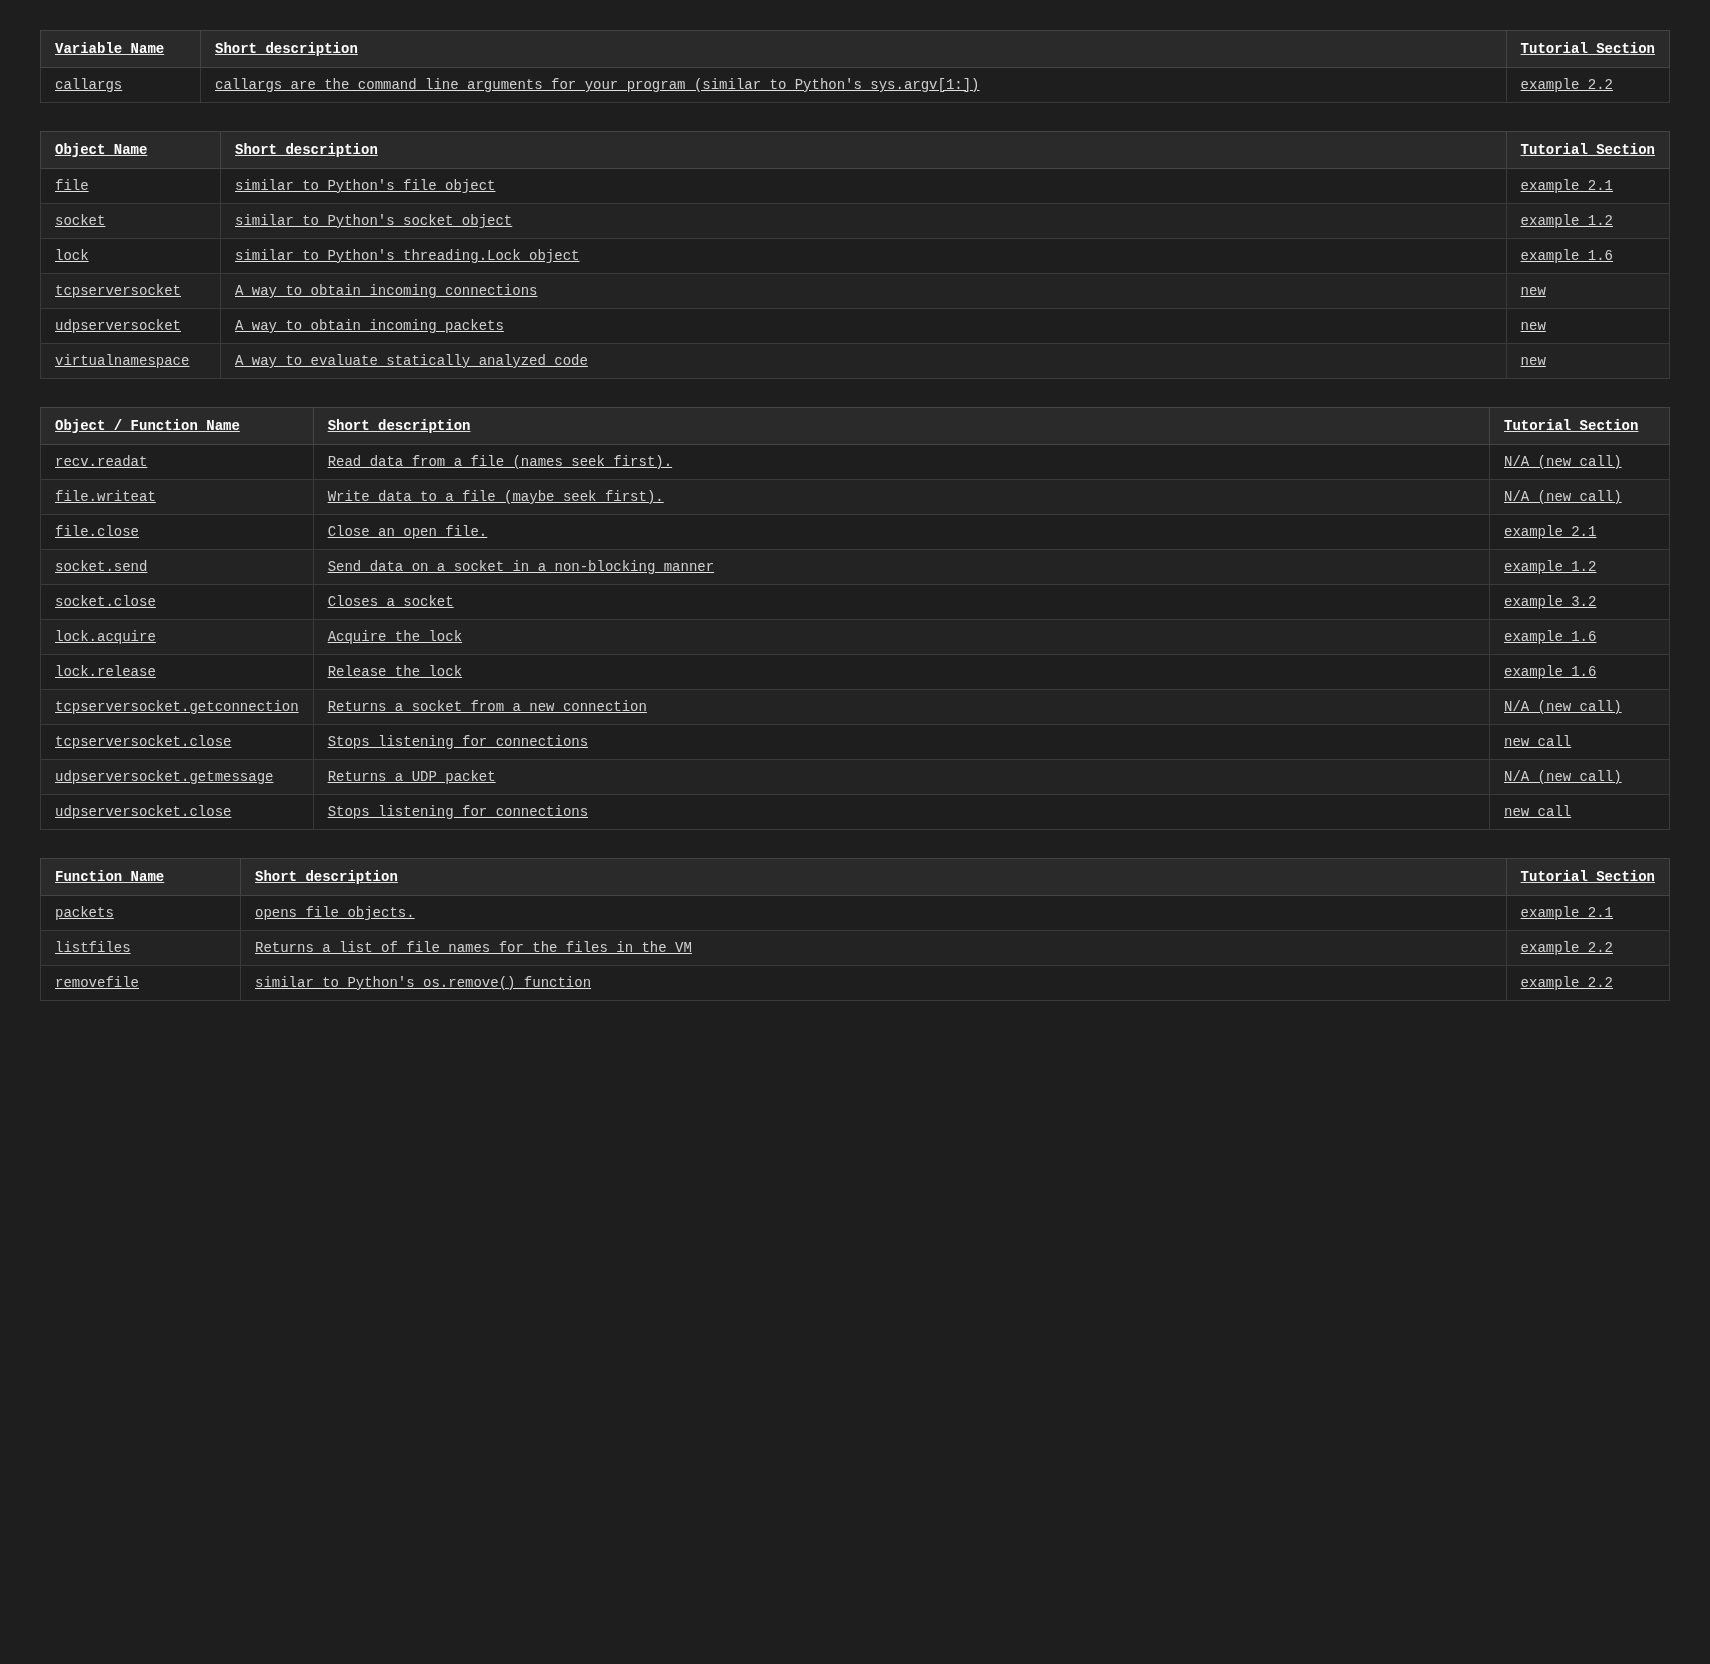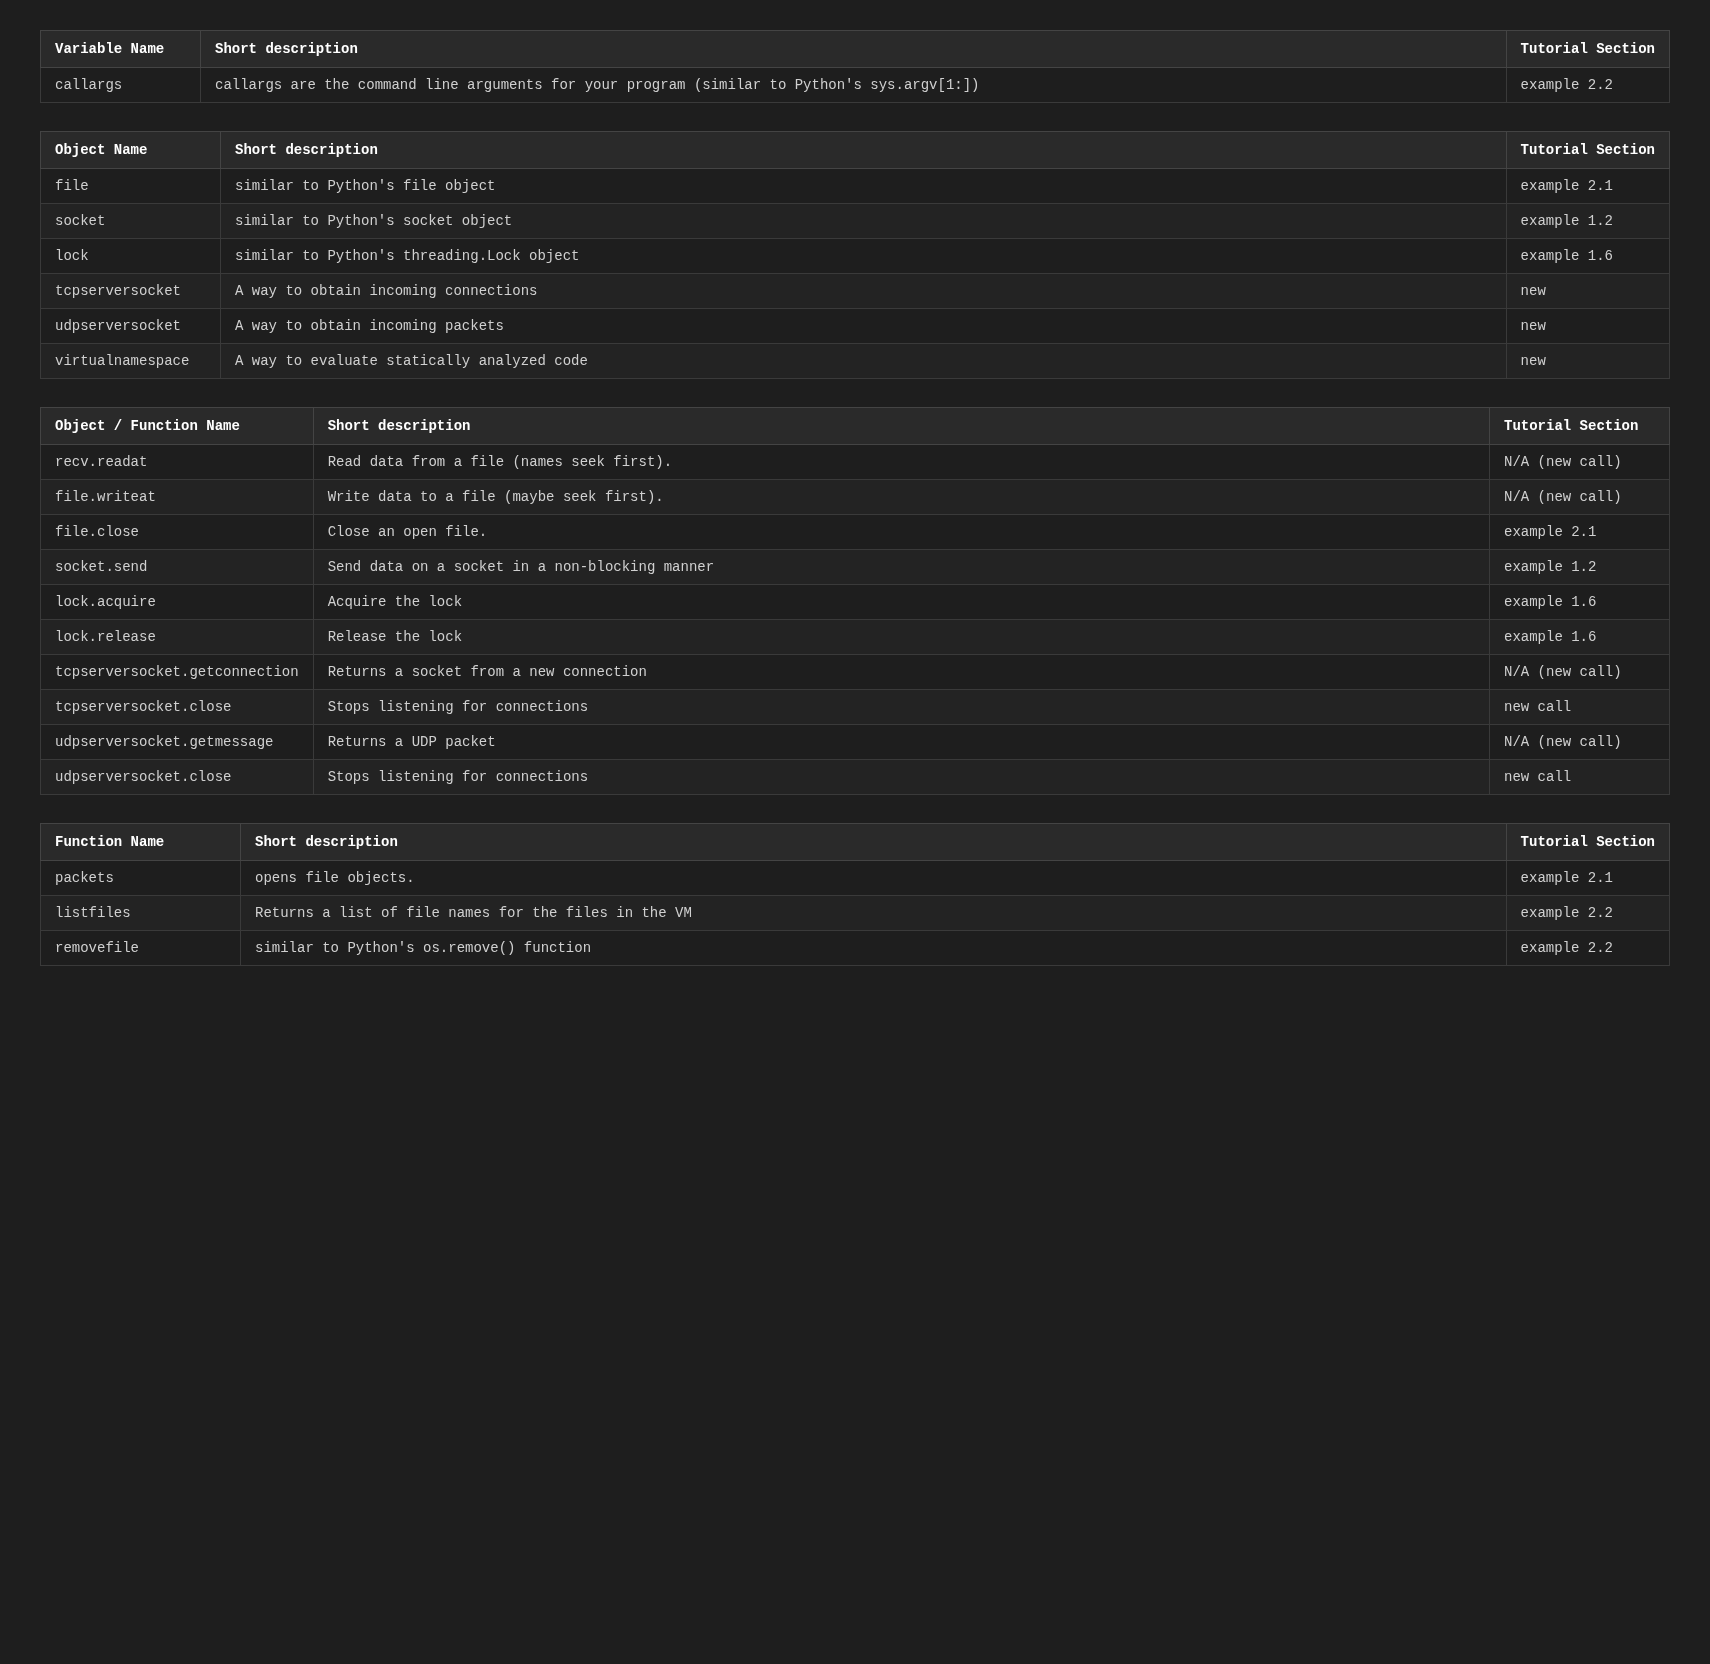--- a/index.html
+++ b/index.html
@@ -17,20 +17,21 @@
     }
 
     .section {
       margin-bottom: 28px;
     }
 
     table {
       width: 100%;
       border-collapse: collapse;
       border: 1px solid #444;
+      text-decoration: underline;
     }
 
     th {
       background-color: #2a2a2a;
       color: #ffffff;
       font-weight: bold;
       padding: 10px 14px;
       border: 1px solid #444;
       text-align: left;
     }
@@ -166,20 +167,25 @@
           <td class="col-name">file.close</td>
           <td>Close an open file.</td>
           <td class="col-tutorial-wide">example 2.1</td>
         </tr>
         <tr>
           <td class="col-name">socket.send</td>
           <td>Send data on a socket in a non-blocking manner</td>
           <td class="col-tutorial-wide">example 1.2</td>
         </tr>
         <tr>
+          <td class="col-name">socket.close</td>
+          <td>Closes a socket</td>
+          <td class="col-tutorial-wide">example 3.2</td>
+        </tr>
+        <tr>
           <td class="col-name">lock.acquire</td>
           <td>Acquire the lock</td>
           <td class="col-tutorial-wide">example 1.6</td>
         </tr>
         <tr>
           <td class="col-name">lock.release</td>
           <td>Release the lock</td>
           <td class="col-tutorial-wide">example 1.6</td>
         </tr>
         <tr>

